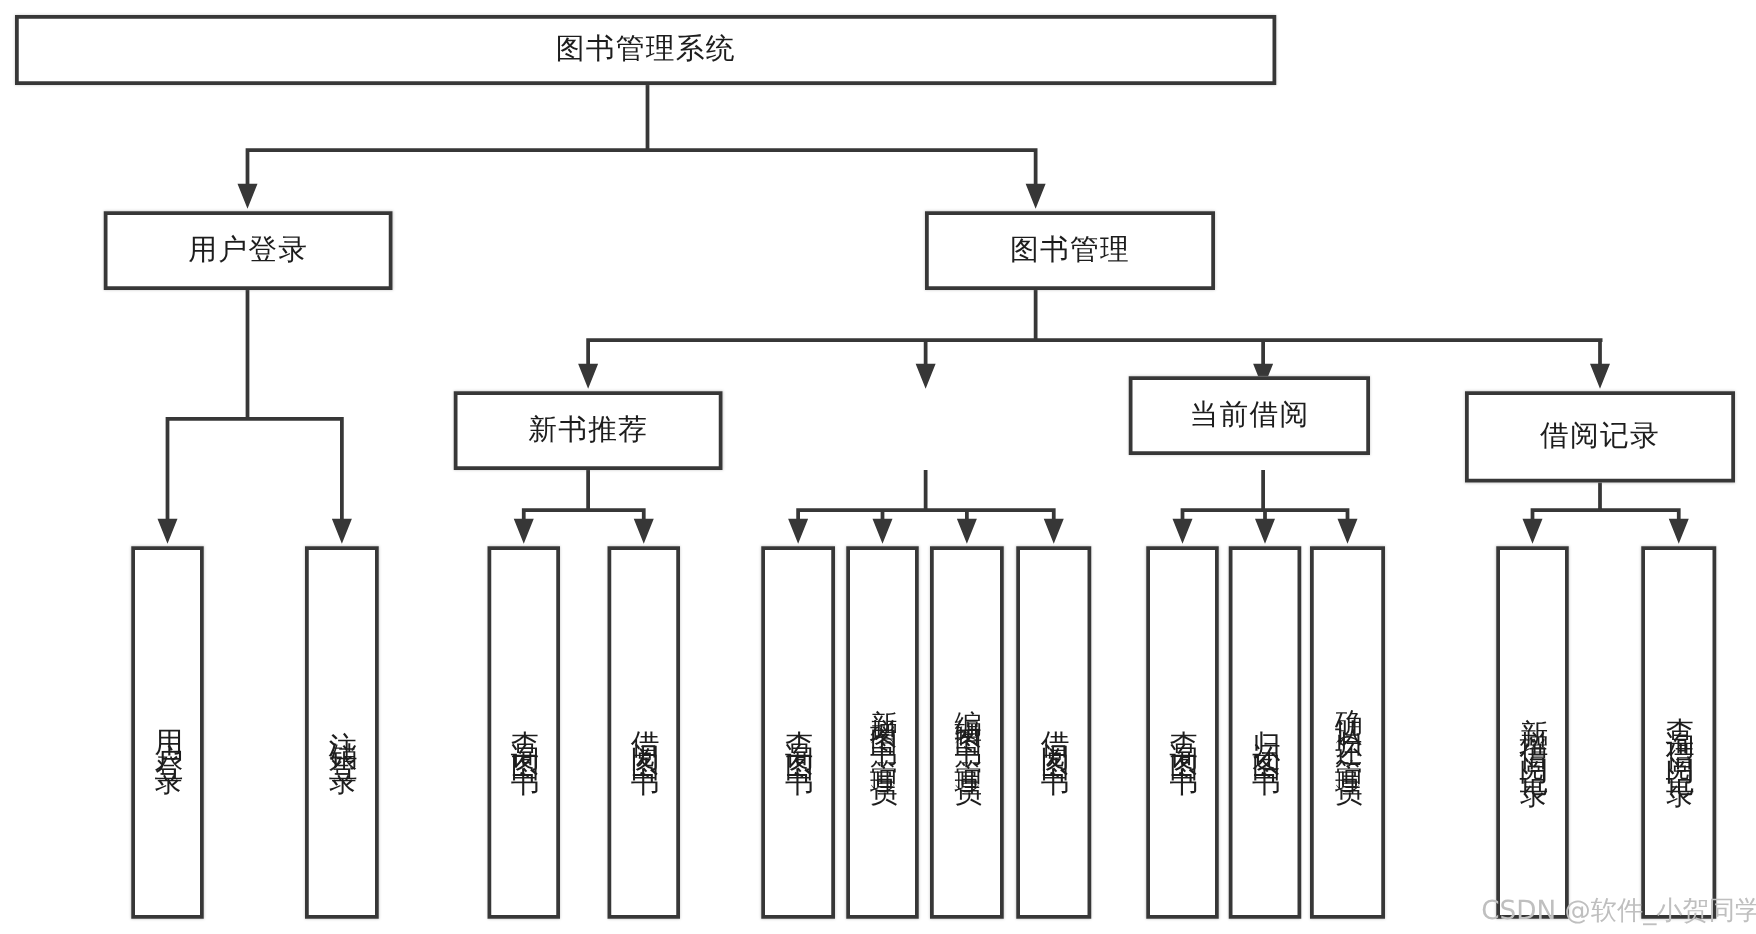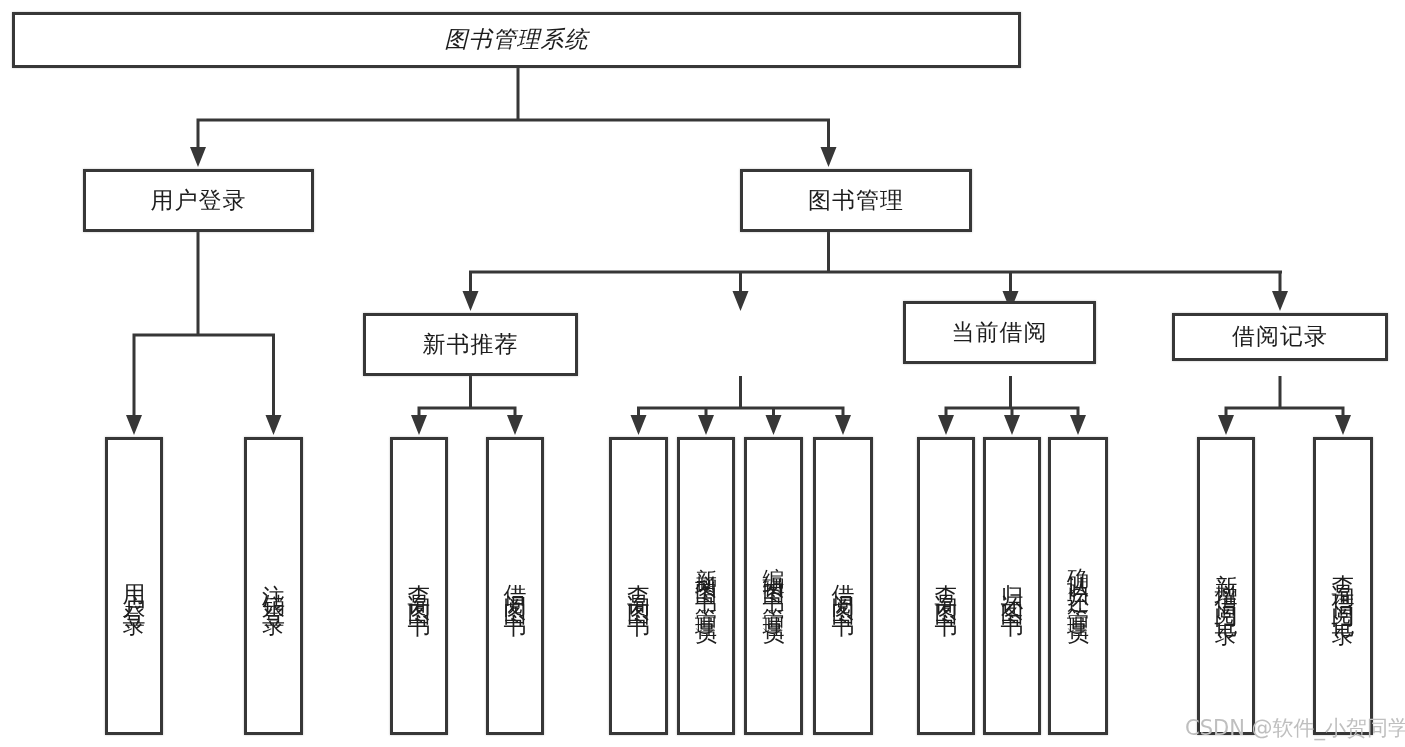--- a/index.html
+++ b/index.html
@@ -33,29 +33,29 @@
   .node.hlabel{letter-spacing:1px;white-space:nowrap;}
   .vtext{
     writing-mode:vertical-rl;
     text-orientation:mixed;
     letter-spacing:10px;
     line-height:1;
     font-size:23px;
   }
   .vnode-long .vtext{letter-spacing:8px;font-size:22px;}
   
-  #n-root{left:12px;top:12px;width:1009px;height:56px;font-style:italic;}
+  #n-root{left:12px;top:12px;width:1009px;height:56px;}
   
   #n-userlogin{left:83px;top:169px;width:231px;height:63px;}
   #n-bookmgmt{left:740px;top:169px;width:232px;height:63px;}
   
   #n-newbooks{left:363px;top:313px;width:215px;height:63px;}
   #n-borrowing{left:633px;top:313px;width:215px;height:63px;}
   #n-current{left:903px;top:301px;width:193px;height:63px;}
-  #n-records{left:1172px;top:313px;width:216px;height:48px;}
+  #n-records{left:1172px;top:313px;width:216px;height:73px;}
   
   .leaf{top:437px;height:298px;}
   #l-ul1{left:105px;width:58px;}
   #l-ul2{left:244px;width:59px;}
   #l-nb1{left:390px;width:58px;}
   #l-nb2{left:486px;width:58px;}
   #l-bb1{left:609px;width:59px;}
   #l-bb2{left:677px;width:58px;}
   #l-bb3{left:744px;width:59px;}
   #l-bb4{left:813px;width:60px;}

